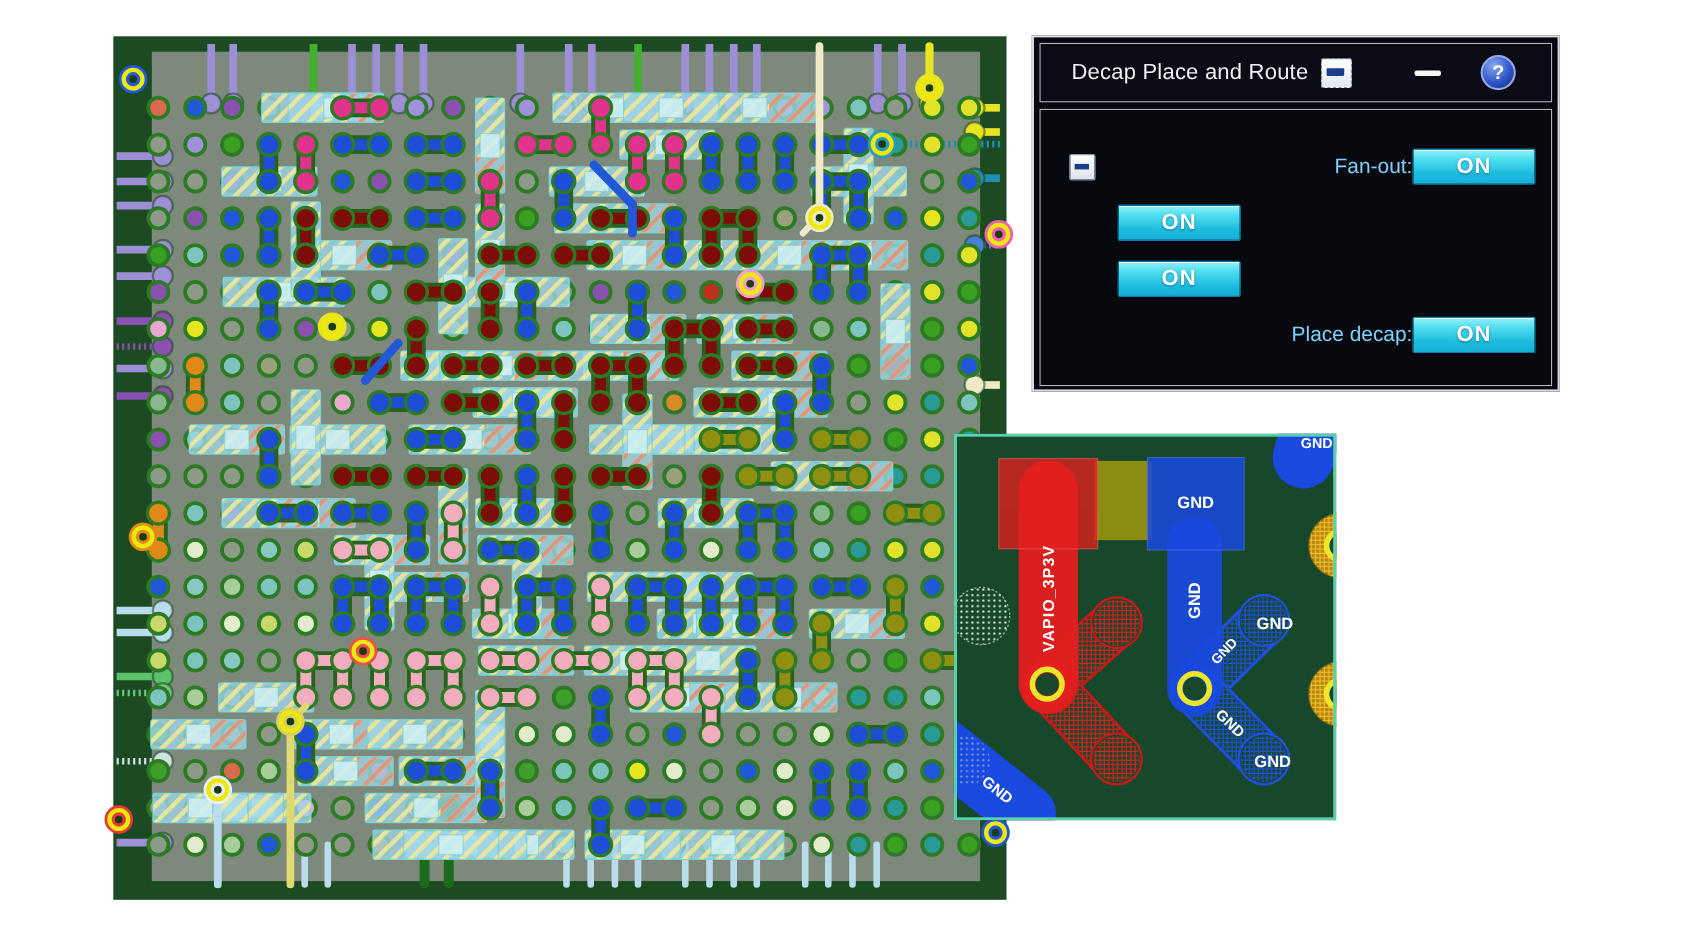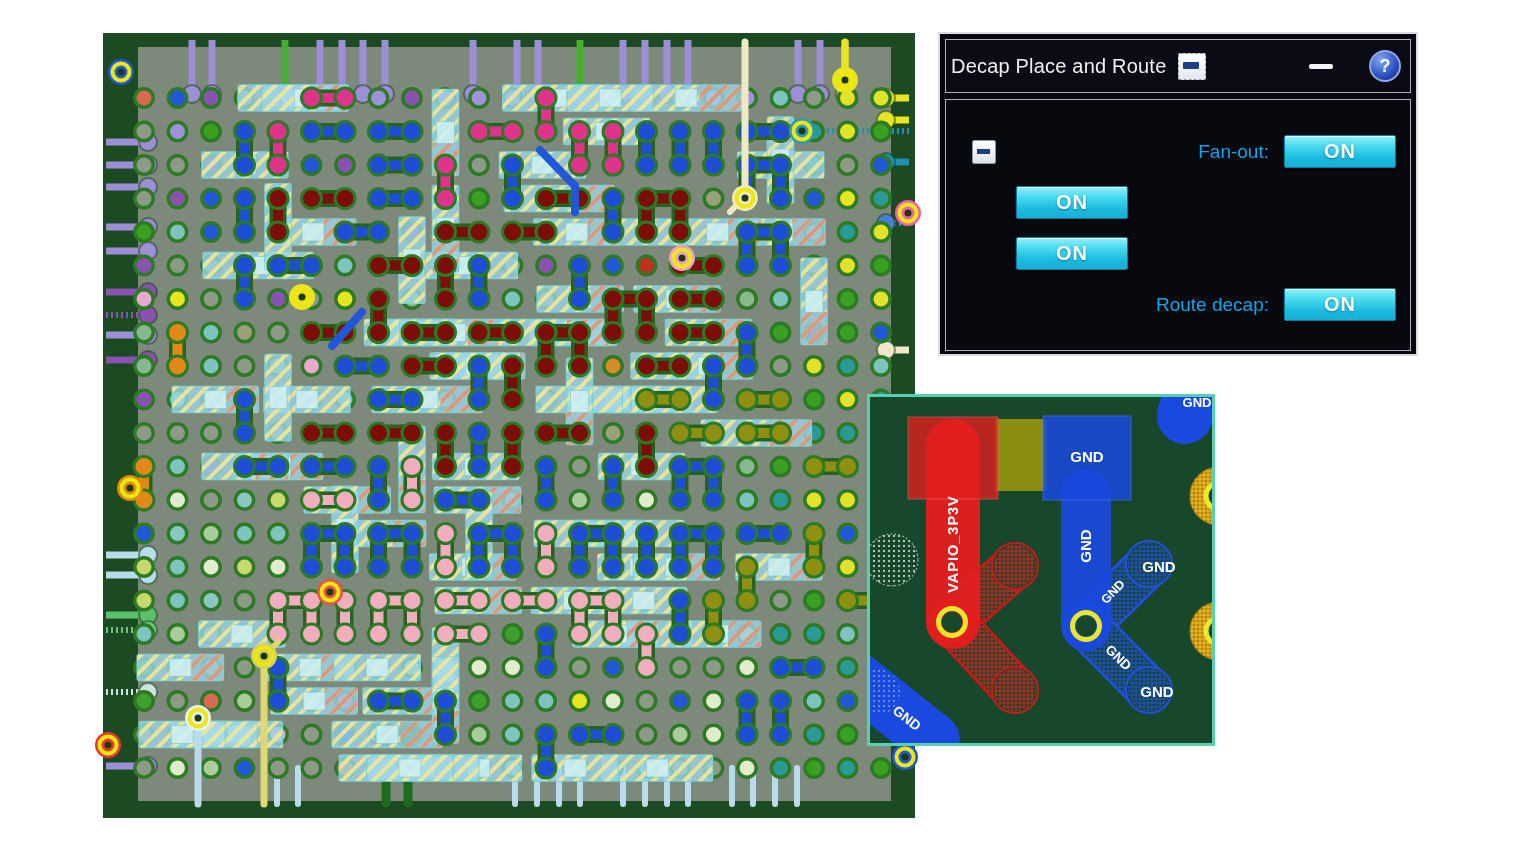--- a/index.html
+++ b/index.html
@@ -8,41 +8,41 @@
   #bsvg{position:absolute;left:0;top:0;}
 
   
   .inset{position:absolute;left:867px;top:394px;width:348px;height:352px;overflow:hidden;}
   .inset svg{display:block;}
 
   
   .dlg{position:absolute;left:938px;top:32px;width:480px;height:324px;box-sizing:border-box;
        background:#07070f;border:2px solid #d9dbe0;padding:5px;color:#f2f2f2;}
   .dlg .ttl{box-sizing:border-box;height:54px;border:1px solid #aeb2bc;display:flex;
-            align-items:center;padding:0 5px;background:#0b0b16;}
+            align-items:center;padding:0 28px;background:#0b0b16;}
   .dlg .ttl-text{font-size:20px;color:#f0f0f0;letter-spacing:.2px;}
   .chip-ic{width:26px;height:25px;margin-left:12px;position:relative;flex:0 0 auto;
            background:linear-gradient(180deg,#ffffff,#e4e8ee);border:1px dashed #8f9aac;
            border-radius:2px;}
   .chip-ic::after{content:"";position:absolute;left:4px;top:8px;width:16px;height:7px;
            background:#1b3f86;border-radius:1px;}
   .minbtn{margin-left:auto;background:none;border:none;cursor:default;padding:8px;}
   .minbtn .dash{display:block;width:24px;height:5px;background:#f5f5f5;border-radius:2px;}
   .helpbtn{width:32px;height:32px;margin:0 4px 0 28px;border-radius:50%;border:2px solid #93a8e8;
            background:radial-gradient(circle at 35% 28%,#86a8f2,#2f57c9 55%,#10277c);
            color:#fff;font-size:18px;font-weight:bold;line-height:28px;text-align:center;
            padding:0;cursor:default;}
   .dlg .content{box-sizing:border-box;margin-top:6px;height:252px;border:1px solid #aeb2bc;
                 background:#08080f;padding-top:26px;}
   .row{display:flex;align-items:center;height:51px;padding:0 14px 0 26px;}
   .cbslot{width:44px;flex:0 0 auto;display:flex;align-items:center;}
   .cbx{width:22px;height:22px;position:relative;background:linear-gradient(180deg,#ffffff,#dde2ea);
        border:1px solid #8a97ad;border-radius:2px;}
   .cbx::after{content:"";position:absolute;left:4px;top:8px;width:13px;height:5px;background:#1b3f86;}
-  .row label{flex:1;text-align:right;font-size:19px;color:#0ea5e9;margin-right:15px;
+  .row label{flex:1;text-align:right;font-size:19px;color:#7dd3fc;
              white-space:nowrap;}
   .onbtn{width:112px;height:33px;flex:0 0 auto;border:1px solid #0b7c9e;border-radius:2px;
          background:linear-gradient(180deg,#93f1fa 0%,#4cdcef 30%,#1cbade 72%,#17b0d6 100%);
          box-shadow:inset 0 1px 0 rgba(255,255,255,.75), 0 2px 0 rgba(0,0,0,.55);
          color:#ffffff;font-size:20px;font-weight:bold;letter-spacing:1px;
          text-shadow:0 1px 2px rgba(0,60,80,.55);cursor:default;
          font-family:"Liberation Sans", sans-serif;}
   .ins-txt{font-family:"Liberation Sans", sans-serif;font-weight:bold;fill:#ffffff;}
 </style>
 </head>
@@ -1344,18 +1344,18 @@
       <div class="row">
         <span class="cbslot"></span>
         <button class="onbtn">ON</button>
       </div>
       <div class="row">
         <span class="cbslot"></span>
         <button class="onbtn">ON</button>
       </div>
       <div class="row">
         <span class="cbslot"></span>
-        <label>Route decap:</label>
+        <label>Place decap:</label>
         <button class="onbtn">ON</button>
       </div>
     </div>
   </div>
 </div>
 
 </body></html>

